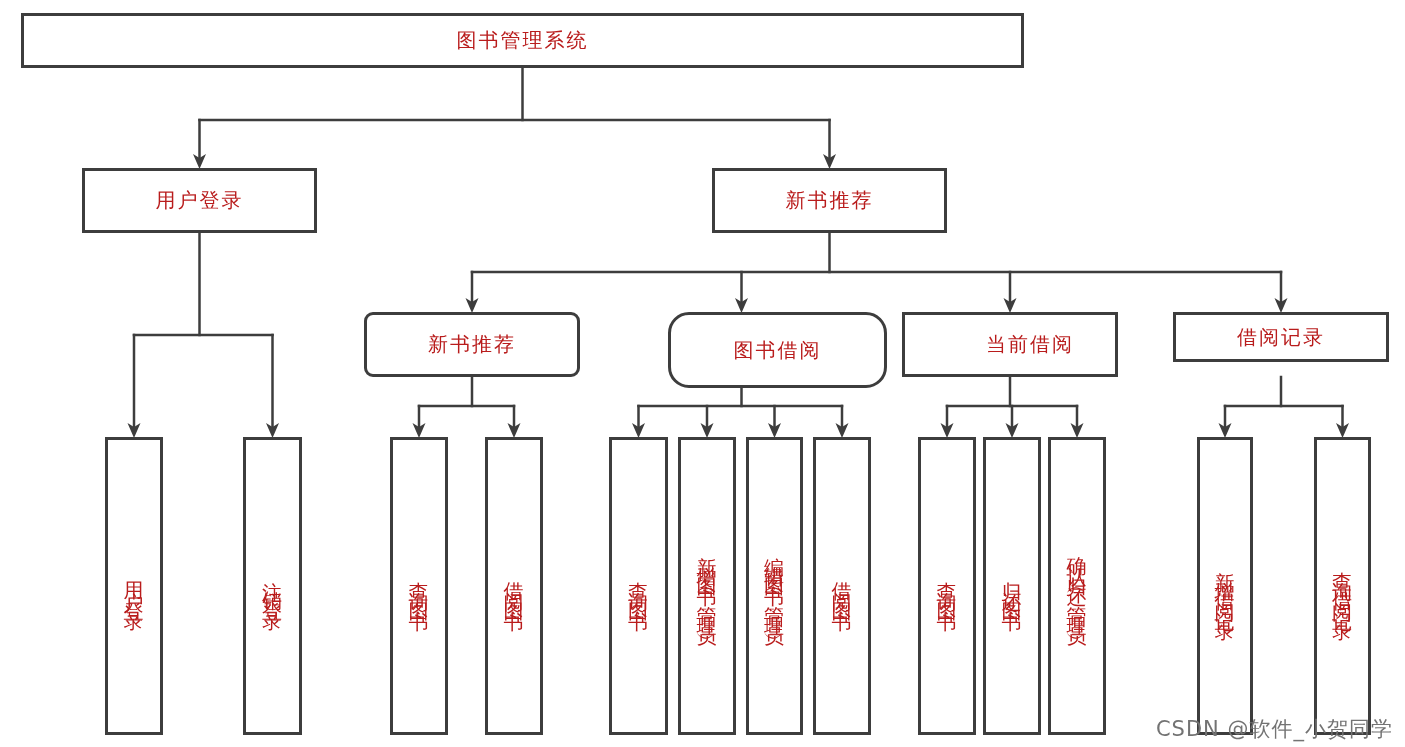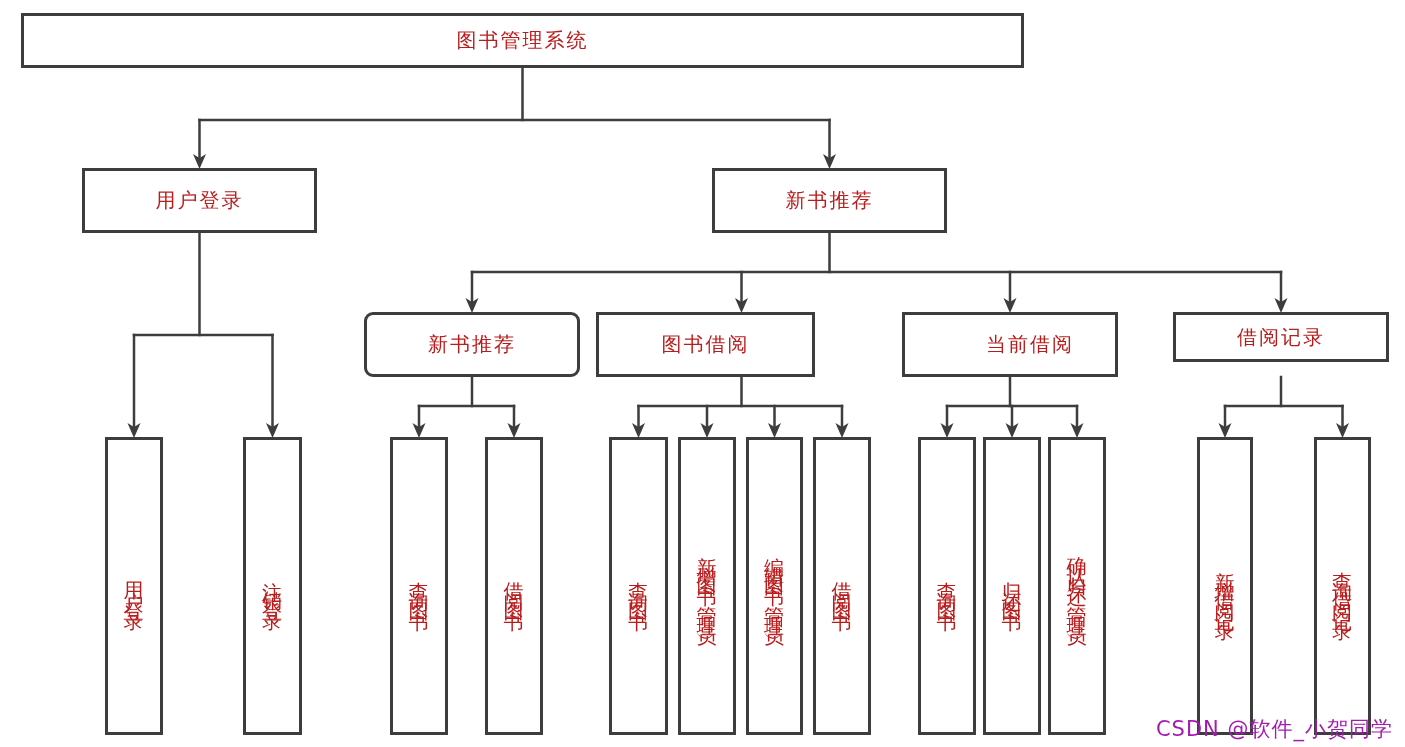--- a/index.html
+++ b/index.html
@@ -122,21 +122,21 @@
       </div>
       <div class="node h" style="left: 82px; top: 168px; width: 235px; height: 65px;">
         <span class="node-label">用户登录</span>
       </div>
       <div class="node h" style="left: 712px; top: 168px; width: 235px; height: 65px;">
         <span class="node-label">新书推荐</span>
       </div>
       <div class="node h" style="left: 364px; top: 312px; width: 216px; height: 65px; border-radius: 9px;">
         <span class="node-label">新书推荐</span>
       </div>
-      <div class="node h" style="left: 596px; top: 312px; width: 219px; height: 65px;">
+      <div class="node h" style="left: 668px; top: 312px; width: 219px; height: 76px; border-radius: 21px;">
         <span class="node-label">图书借阅</span>
       </div>
       <div class="node h" style="left: 902px; top: 312px; width: 216px; height: 65px; padding-left: 40px;">
         <span class="node-label">当前借阅</span>
       </div>
       <div class="node h" style="left: 1173px; top: 312px; width: 216px; height: 50px;">
         <span class="node-label">借阅记录</span>
       </div>
       <div class="node v" style="left: 105px; top: 437px; width: 58px; height: 298px;">
         <span class="node-label">用户登录</span>
@@ -171,14 +171,14 @@
       <div class="node v" style="left: 1048px; top: 437px; width: 58px; height: 298px;">
         <span class="node-label">确认归还（管理员）</span>
       </div>
       <div class="node v" style="left: 1197px; top: 437px; width: 56px; height: 298px;">
         <span class="node-label">新增借阅记录</span>
       </div>
       <div class="node v" style="left: 1314px; top: 437px; width: 57px; height: 298px;">
         <span class="node-label">查询借阅记录</span>
       </div>
     </div>
-  <div class="watermark" style="color: #a21caf;">CSDN @软件_小贺同学</div>
+  <div class="watermark" style="color: #737373;">CSDN @软件_小贺同学</div>
 </div>
 
 </body></html>

